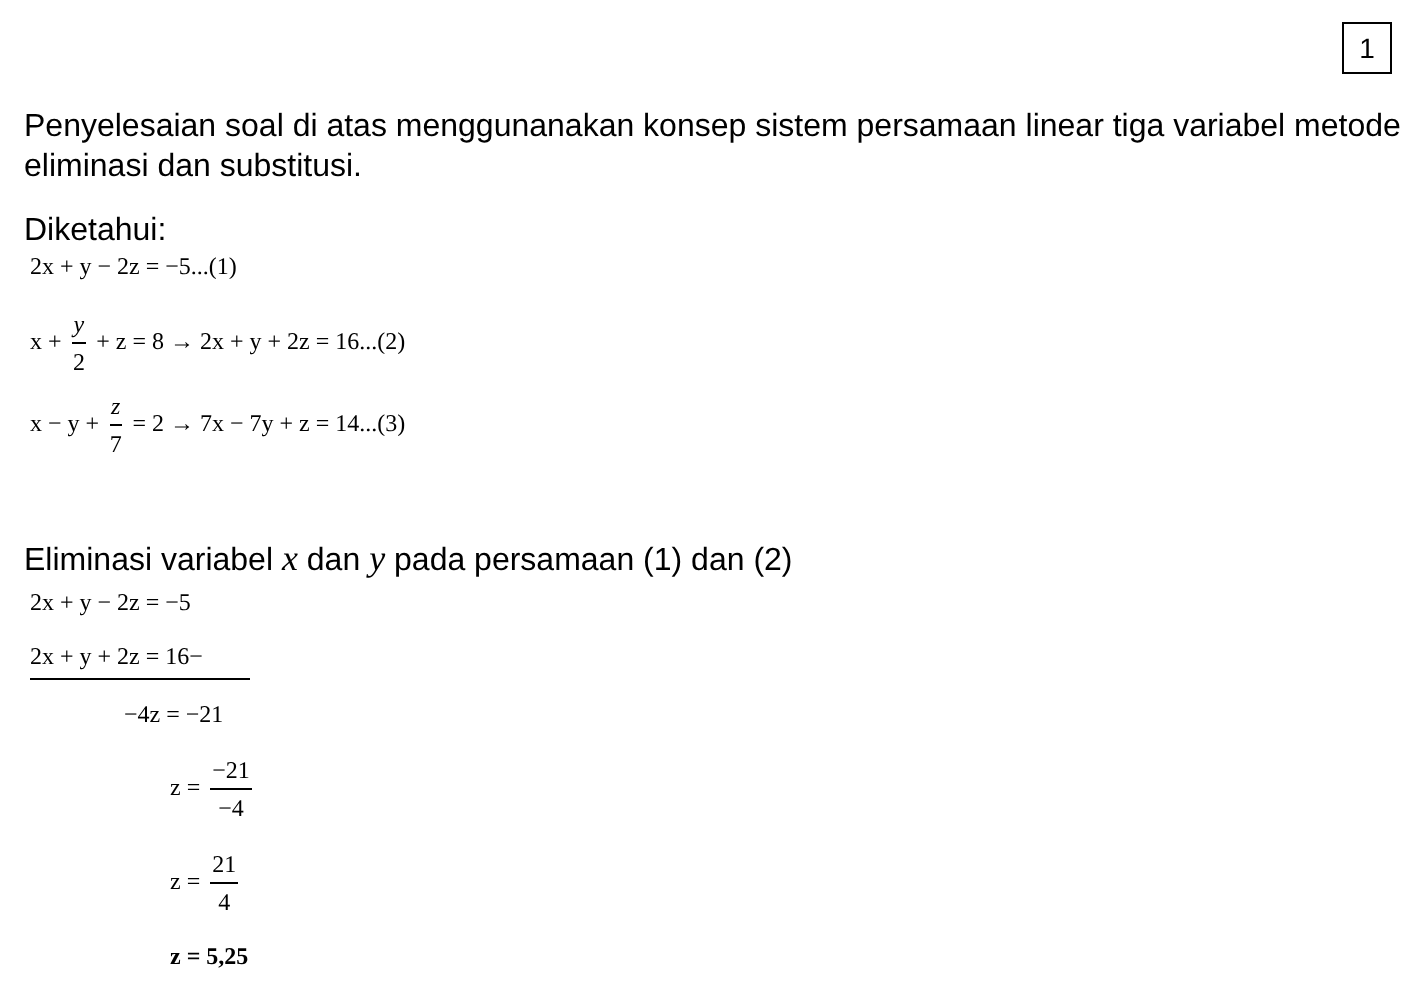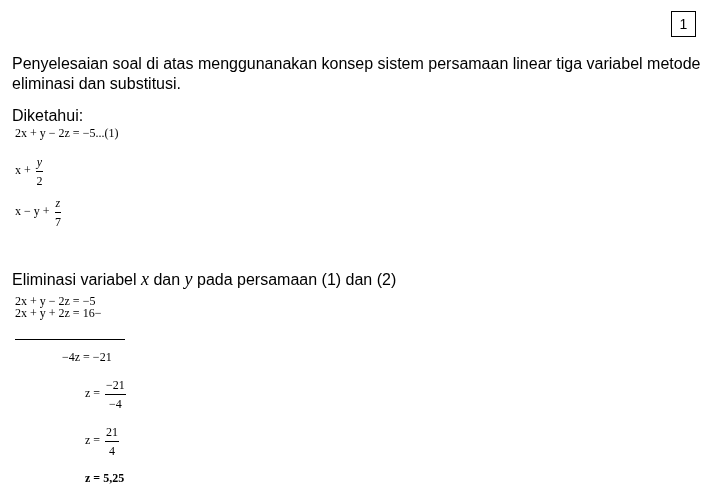--- a/index.html
+++ b/index.html
@@ -27,40 +27,42 @@
 <div class="sans" style="left:12px; top:94px;">Diketahui:</div>
 
 <div class="math" style="left:15px; top:122px;">2x + y − 2z = −5...(1)</div>
 
 <div class="math" style="left:15px; top:153px;">
   <span>x +</span>
   <span class="frac">
     <span class="num var">y</span>
     <span class="den">2</span>
   </span>
+  <span>+ z = 8 → 2x + y + 2z = 16...(2)</span>
 </div>
 
 <div class="math" style="left:15px; top:194px;">
   <span>x − y +</span>
   <span class="frac">
     <span class="num var">z</span>
     <span class="den">7</span>
   </span>
+  <span>= 2 → 7x − 7y + z = 14...(3)</span>
 </div>
 
 <div class="sans" style="left:12px; top:257px;">
   <span>Eliminasi variabel</span>
   <span class="var" style="font-family:'Liberation Serif', serif; font-size:18px;">x</span>
   <span>dan</span>
   <span class="var" style="font-family:'Liberation Serif', serif; font-size:18px;">y</span>
   <span>pada persamaan (1) dan (2)</span>
 </div>
 
 <div class="math" style="left:15px; top:290px;">2x + y − 2z = −5</div>
-<div class="math" style="left:15px; top:302px;text-align:right;">
+<div class="math" style="left:15px; top:317px;text-align:right;">
   <span>2x + y + 2z = 16</span><span>−</span>
 </div>
 <div class="underline"></div>
 
 <div class="math" style="left:62px; top:346px;">−4z = −21</div>
 
 <div class="math" style="left:85px; top:376px;">
   <span>z =</span>
   <span class="frac">
     <span class="num">−21</span>

